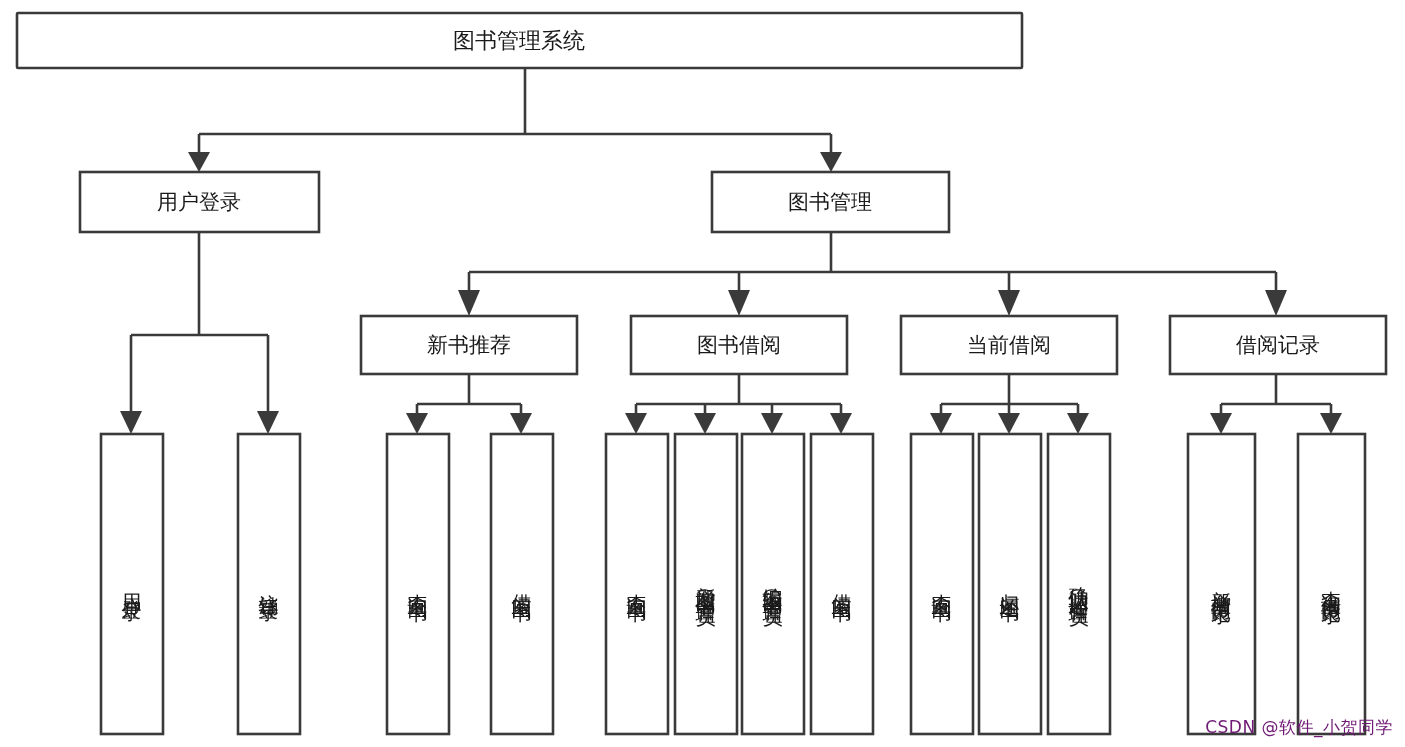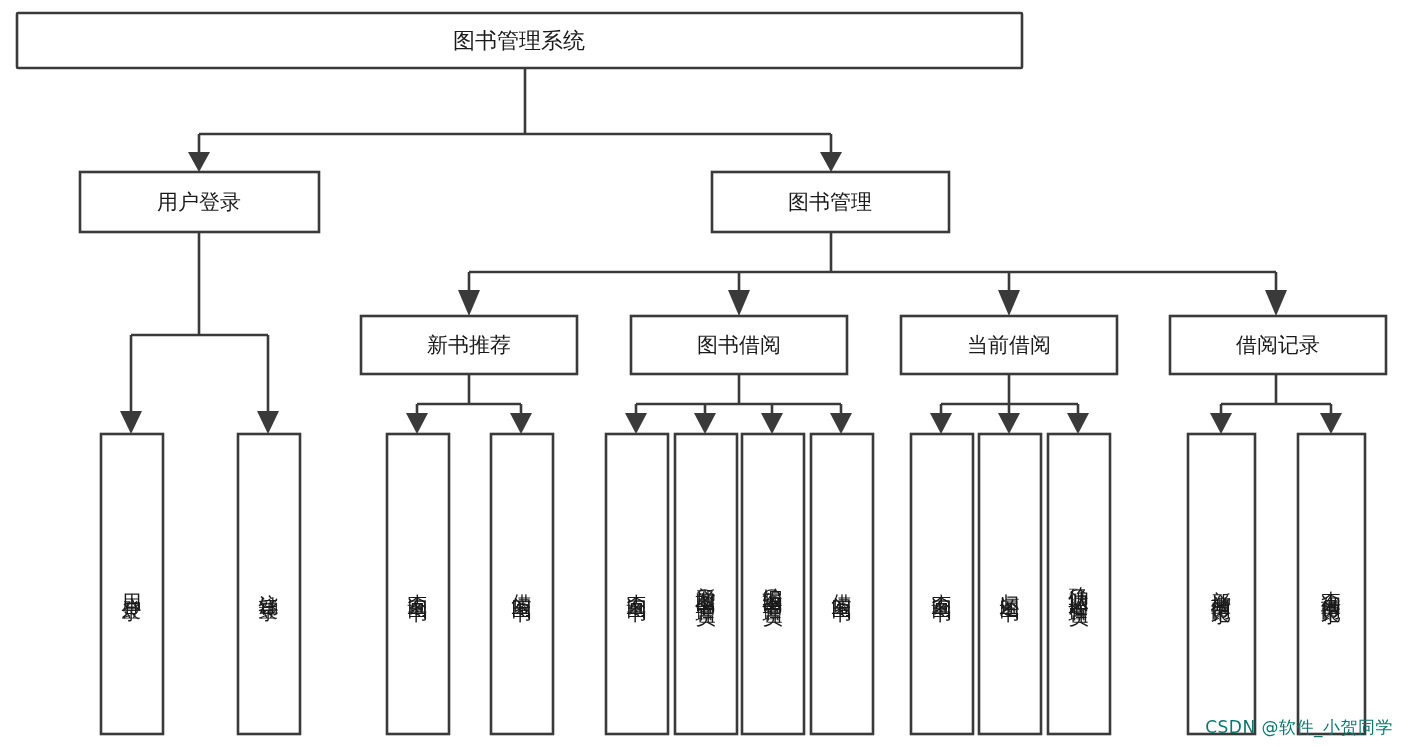--- a/index.html
+++ b/index.html
@@ -72,21 +72,21 @@
     color: #1a1a1a;
     white-space: nowrap;
     text-align: center;
   }
   .watermark {
     position: absolute;
     right: 12px;
     bottom: 8px;
     font-family: "DejaVu Sans", "Liberation Sans", sans-serif;
     font-size: 17px;
-    color: #0f766e;
+    color: #701a75;
     letter-spacing: 0.5px;
     user-select: none;
     pointer-events: none;
   }
 </style>
 </head>
 <body>
 
 <div id="diagram-root">
 

